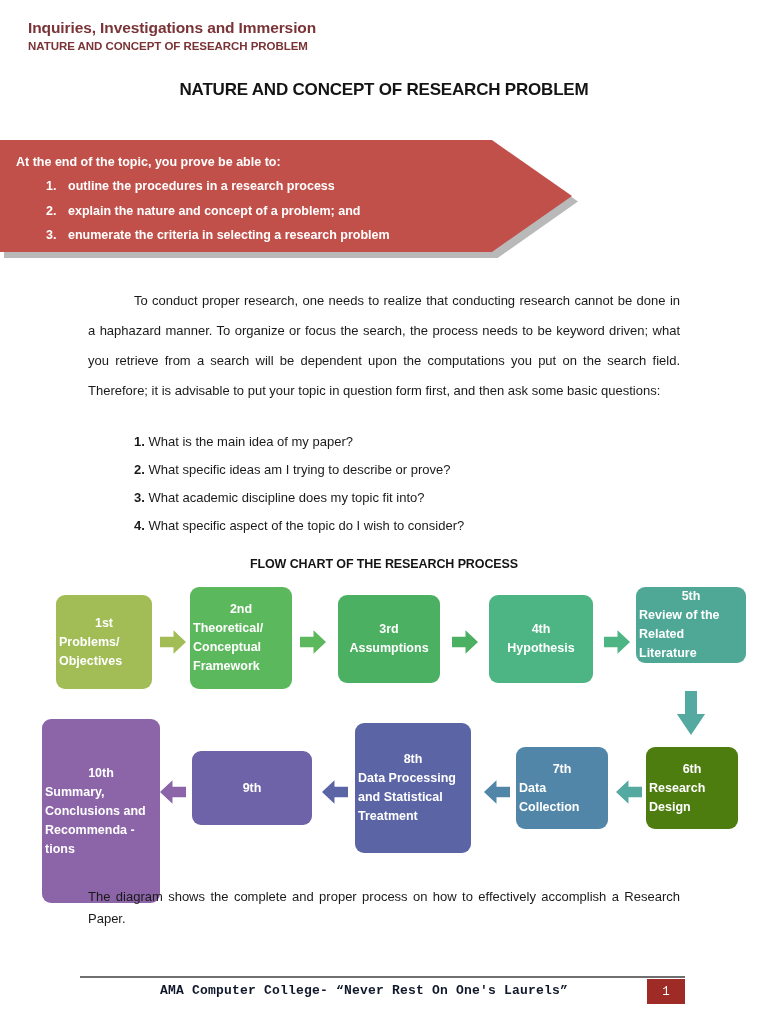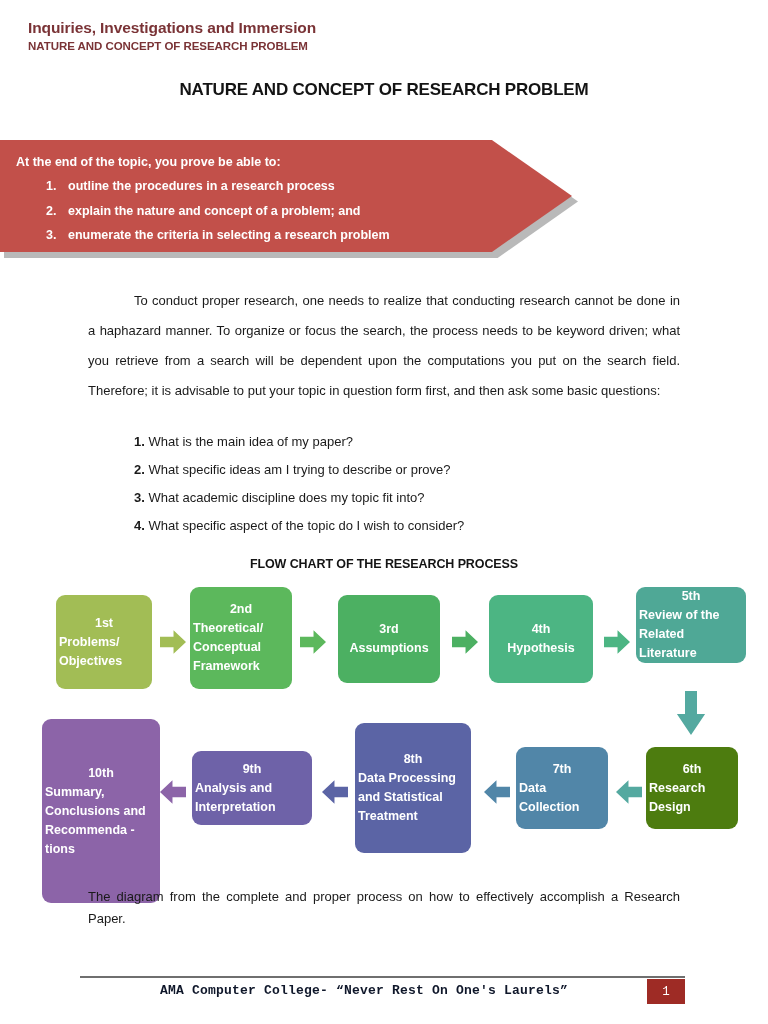--- a/index.html
+++ b/index.html
@@ -366,31 +366,30 @@
 
   <div class="flow-box" style="left: 355px; top: 140px; width: 116px; height: 130px; background: rgb(91, 100, 165);">
     <span class="step-ord">8th</span>
     <span class="step-label">Data Processing and Statistical Treatment</span>
   </div>
 
   <div class="arrow-left" style="left:322px; top:196px; background:#5b64a5;"></div>
 
   <div class="flow-box" style="left: 192px; top: 168px; width: 120px; height: 74px; background: rgb(110, 98, 168);">
     <span class="step-ord">9th</span>
-    <span class="step-label">Analysis and Interpretation</span>
   </div>
 
   <div class="arrow-left" style="left:160px; top:196px; background:#8c64a8;"></div>
 
   <div class="flow-box" style="left: 42px; top: 136px; width: 118px; height: 184px; background: rgb(140, 100, 168);">
     <span class="step-ord">10th</span>
     <span class="step-label">Summary, Conclusions and Recommenda -tions</span>
   </div>
 
 </div>
 
-<div class="closing-paragraph">The diagram from the complete and proper process on how to effectively accomplish a Research Paper.</div>
+<div class="closing-paragraph">The diagram shows the complete and proper process on how to effectively accomplish a Research Paper.</div>
 
 <div class="footer">
   <div class="footer-rule"></div>
   <div class="footer-text">AMA Computer College- “Never Rest On One's Laurels”</div>
   <div class="page-number-box" style="background: rgb(158, 43, 37);">1</div>
 </div>
 
 </body></html>

